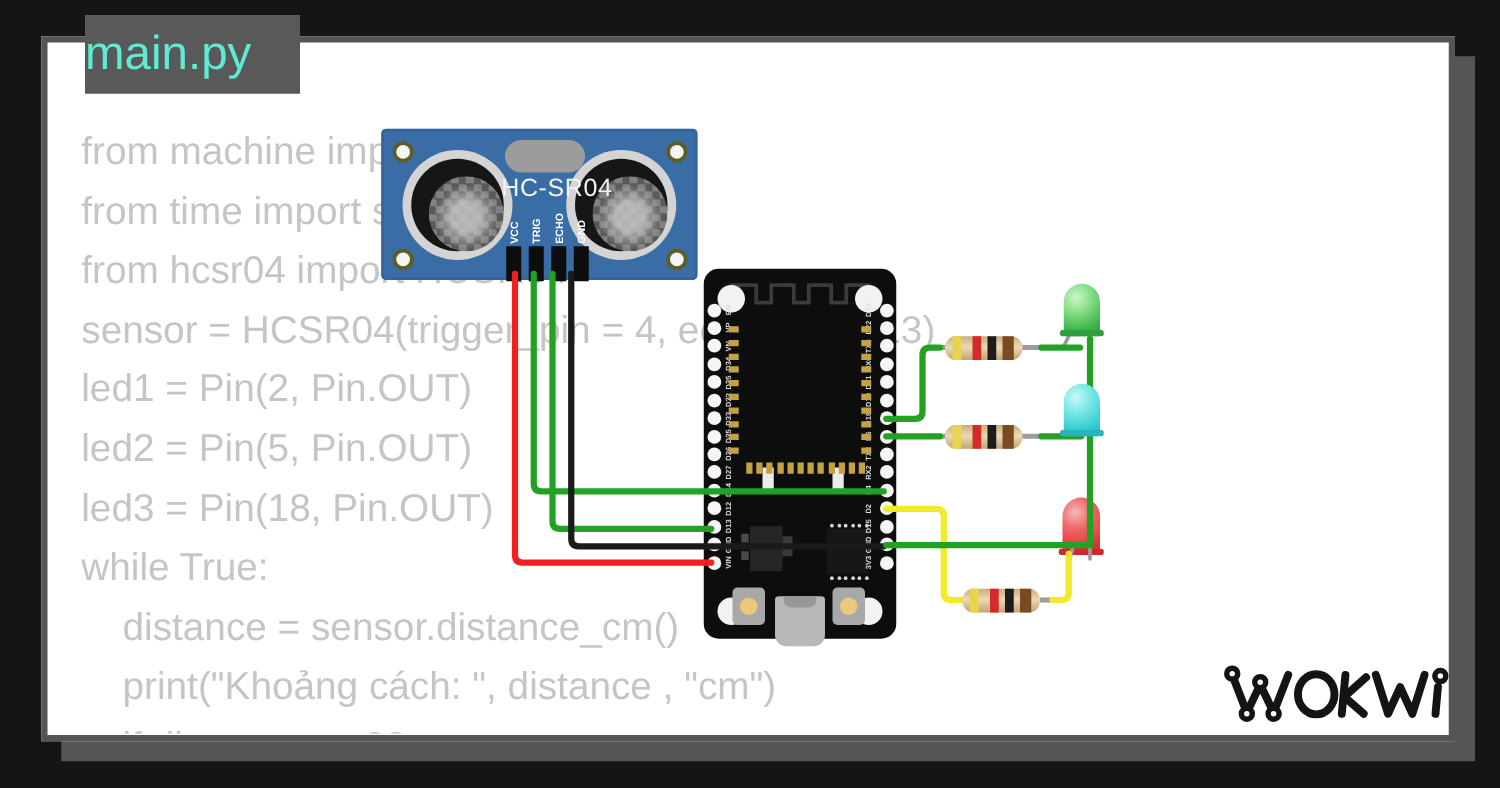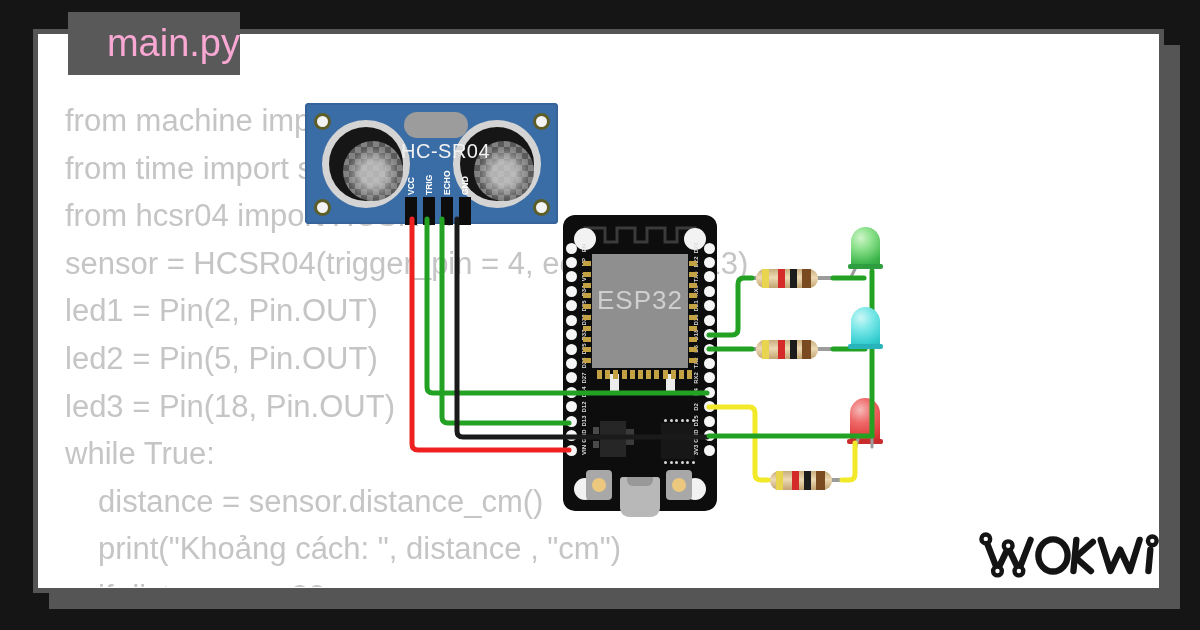--- a/index.html
+++ b/index.html
@@ -2,21 +2,21 @@
 <html><head>
 <meta charset="utf-8">
 <style>
   html,body{margin:0;padding:0;}
   body{width:1200px;height:630px;position:relative;background:#151515;overflow:hidden;
        font-family:"Liberation Sans","DejaVu Sans",sans-serif;}
   .card{position:absolute;left:33px;top:29px;width:1131px;height:564px;box-sizing:border-box;
         background:#ffffff;border:5px solid #555555;box-shadow:16px 16px 0 0 #555555;}
   .content{position:absolute;left:33px;top:29px;width:1126px;height:558px;overflow:hidden;}
   .tab{position:absolute;left:68px;top:12px;width:172px;height:63px;background:#595959;z-index:20;
-       color:#f9a8d4;font-size:38px;line-height:63px;text-align:right;}
+       color:#5eead4;font-size:38px;line-height:63px;text-align:left;}
   
   .code{position:absolute;left:32px;top:68px;width:1080px;font-size:31px;line-height:47.6px;
         color:#c5c5c5;white-space:pre;}
   .cl{height:47.6px;}
   
   .hcsr04{position:absolute;left:272px;top:74px;width:253px;height:121px;background:#3a6da5;
           border-radius:4px;box-shadow:inset 0 0 0 2px #35639a;}
   .hole{position:absolute;width:11px;height:11px;border-radius:50%;background:#f4f4f4;
         border:3px solid #5d5d28;}
   .tdr{position:absolute;width:88px;height:88px;border-radius:50%;background:#d4d4d4;}
@@ -104,23 +104,20 @@
     </div>
 
   <div class="esp32">
     <svg class="ant" width="154" height="40">
       <path d="M22,35 V13 H42 V27 H54 V13 H72 V27 H84 V13 H102 V27 H114 V13 H132 V35" fill="none" stroke="#3b3b3b" stroke-width="3"></path>
     </svg>
     <div class="bhole" style="left:11px;top:13px;"></div>
     <div class="bhole" style="left:121px;top:13px;"></div>
     <div class="bhole" style="left:11px;top:263px;"></div>
     <div class="bhole" style="left:121px;top:263px;"></div>
-    <div class="shield">
-        <span>ESP32</span>
-      </div>
     <div class="cap" style="left:47px;"></div>
     <div class="cap" style="left:103px;"></div>
     <div class="reg"></div>
     <div class="regtab"></div>
     <div class="regpin" style="left:30px;top:212px;"></div>
     <div class="regpin" style="left:30px;top:226px;"></div>
     <div class="ic"></div>
     <div class="btn" style="left:23px;"></div>
     <div class="btn" style="left:103px;"></div>
     <div class="usb"></div>

